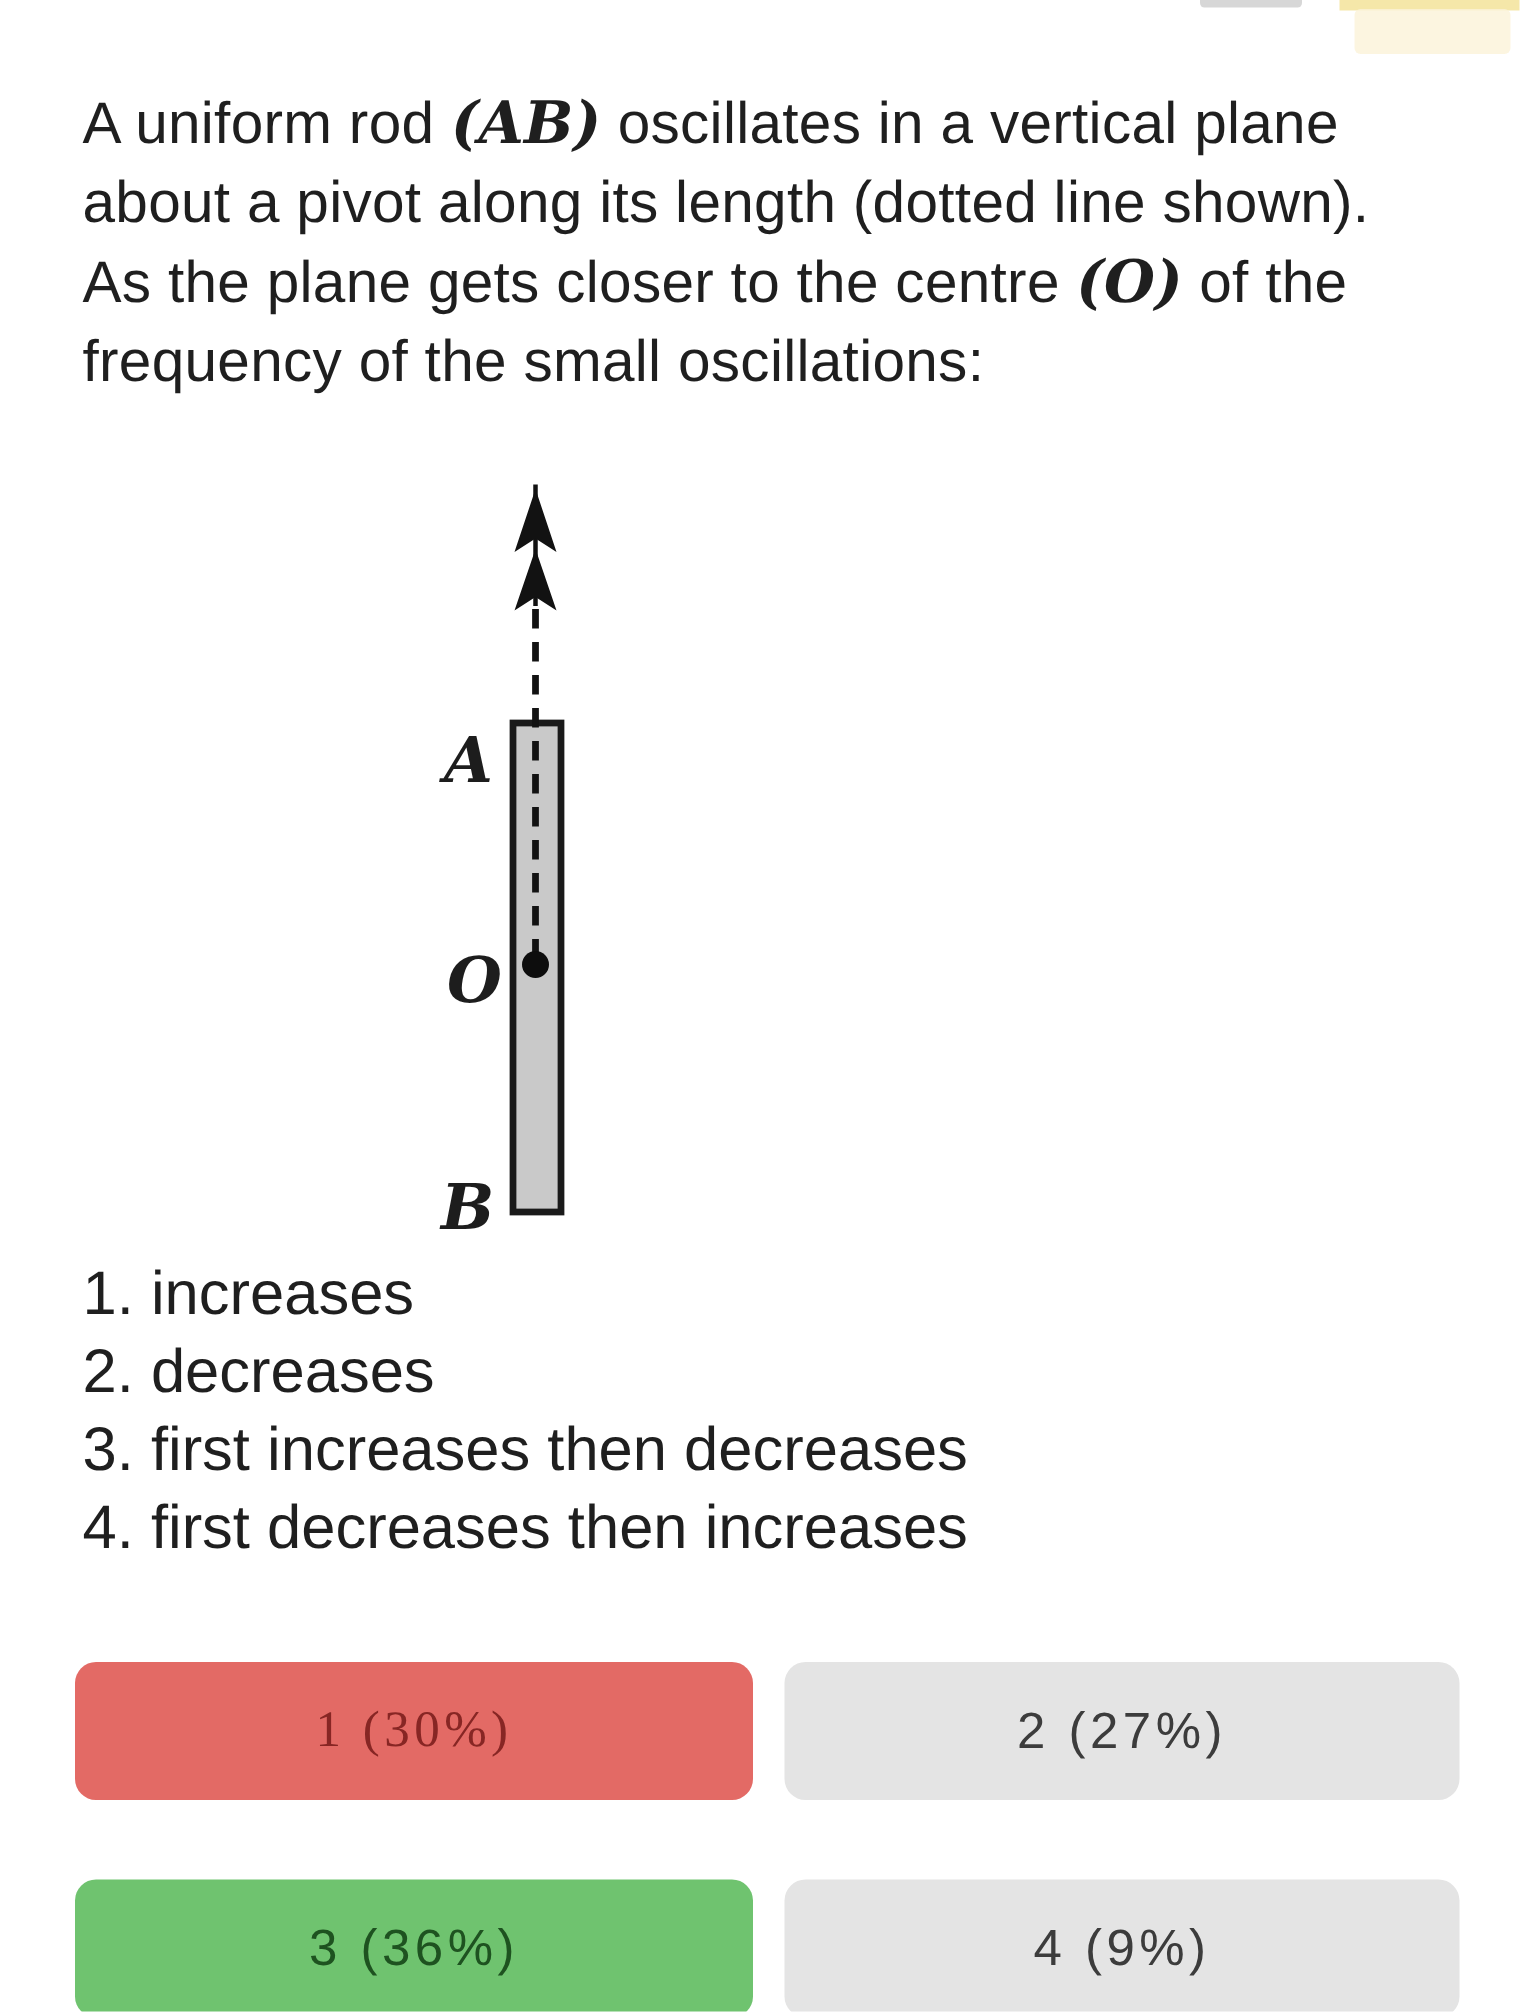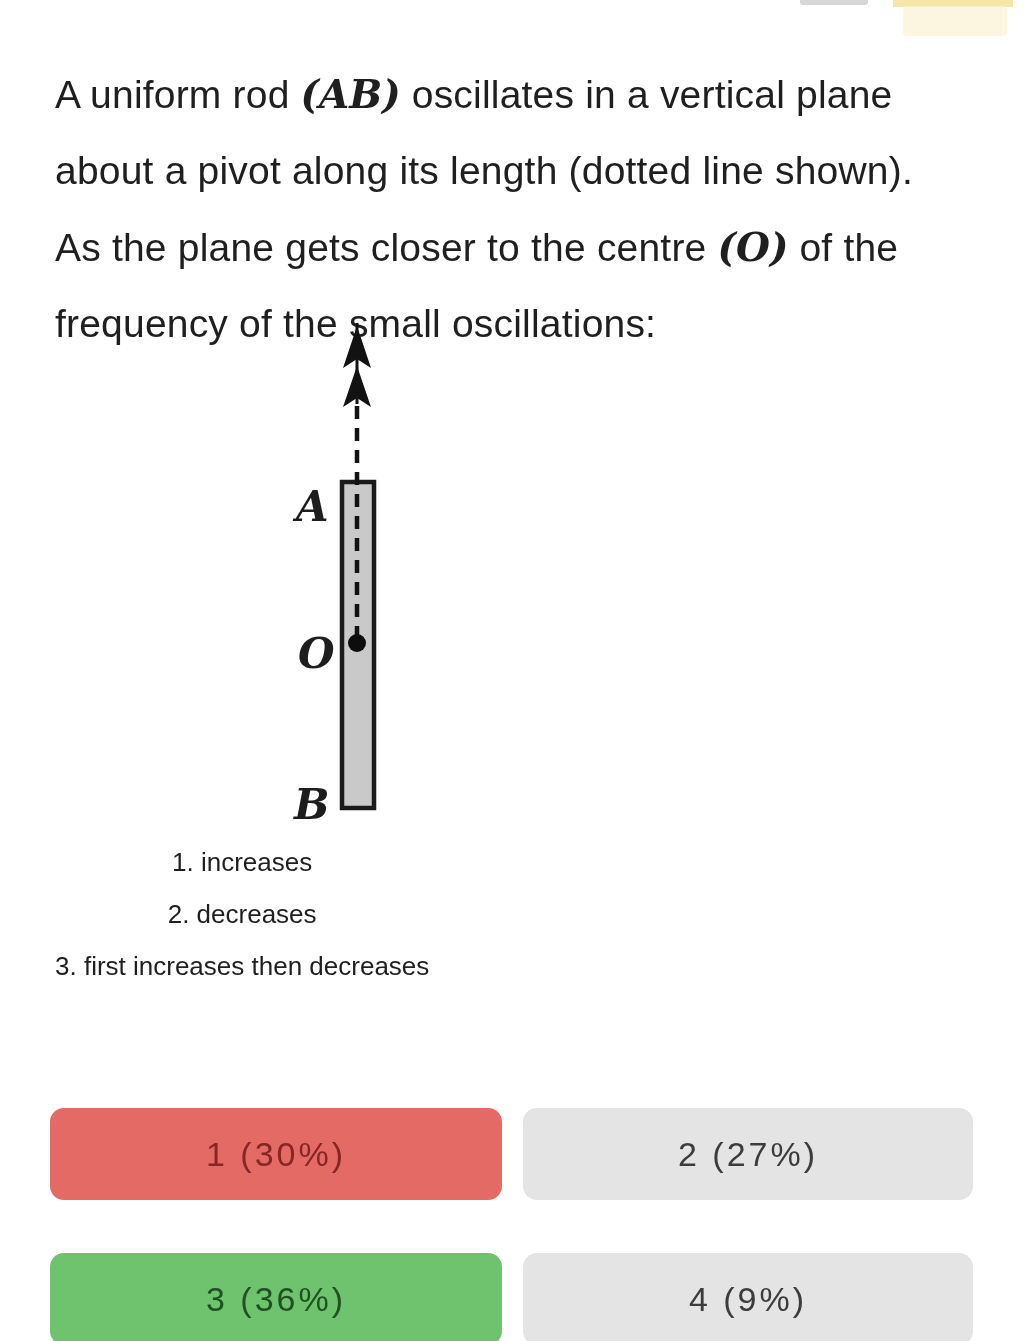--- a/index.html
+++ b/index.html
@@ -14,42 +14,42 @@
     width:1024px;height:1341px;position:relative;overflow:hidden;
     background:#ffffff;
     font-family:"Liberation Sans", sans-serif;
     color:var(--ink);
   }
   
   .frag-gray{position:absolute;left:800px;top:0;width:68px;height:5px;background:#b7b7b7;opacity:.55;border-radius:0 0 3px 3px;}
   .frag-yellow-line{position:absolute;left:893px;top:0;width:120px;height:7px;background:#f2e193;opacity:.8;}
   .frag-yellow-blob{position:absolute;left:903px;top:6px;width:104px;height:30px;background:#fbf3d8;opacity:.8;border-radius:4px;}
 
-  .question{position:absolute;left:55px;top:56px;width:950px;font-size:39px;line-height:76px;letter-spacing:.2px;}
+  .question{position:absolute;left:55px;top:56px;width:950px;font-size:39px;line-height:53px;letter-spacing:.2px;}
   .qline{white-space:nowrap;}
   .math{font-family:"DejaVu Serif", serif;font-style:italic;font-weight:700;letter-spacing:0;}
 
   .diagram{position:absolute;left:270px;top:320px;}
 
-  .options{position:absolute;left:55px;top:836px;font-size:26px;line-height:52px;text-align:center;}
+  .options{position:absolute;left:55px;top:836px;font-size:41px;line-height:52px;}
   .option{white-space:nowrap;}
 
   .results{
     position:absolute;left:50px;top:1108px;width:923px;
     display:grid;grid-template-columns:452px 450px;grid-auto-rows:92px;
     column-gap:21px;row-gap:53px;
   }
   .answer-btn{
     border:none;border-radius:14px;
     font-family:"Liberation Sans", sans-serif;
     font-size:34px;letter-spacing:3px;
     display:flex;align-items:center;justify-content:center;
     cursor:pointer;padding:0;
   }
-  .btn-wrong{background:var(--wrong-bg);color:var(--wrong-text);}
+  .btn-wrong{background:var(--wrong-bg);color:var(--wrong-text);font-family:Liberation Serif, serif;}
   .btn-neutral{background:var(--neutral-bg);color:var(--neutral-text);text-align:right;}
   .btn-correct{background:var(--correct-bg);color:var(--correct-text);}
 </style>
 </head>
 <body>
 
 <div class="frag-gray"></div>
 <div class="frag-yellow-line"></div>
 <div class="frag-yellow-blob"></div>
 
@@ -75,20 +75,21 @@
 
   <text x="26" y="201" font-family="DejaVu Serif, serif" font-style="italic" font-weight="700" font-size="42" fill="#1d1d1d">A</text>
   <text x="28" y="348" font-family="DejaVu Serif, serif" font-style="italic" font-weight="700" font-size="42" fill="#1d1d1d">O</text>
   <text x="24" y="499" font-family="DejaVu Serif, serif" font-style="italic" font-weight="700" font-size="42" fill="#1d1d1d">B</text>
 </svg>
 
 <div class="options">
   <div class="option">1. increases</div>
   <div class="option">2. decreases</div>
   <div class="option">3. first increases then decreases</div>
+  <div class="option">4. first decreases then increases</div>
 </div>
 
 <div class="results">
   <button class="answer-btn btn-wrong">1 (30%)</button>
   <button class="answer-btn btn-neutral">2 (27%)</button>
   <button class="answer-btn btn-correct">3 (36%)</button>
   <button class="answer-btn btn-neutral">4 (9%)</button>
 </div>
 
 </body></html>

